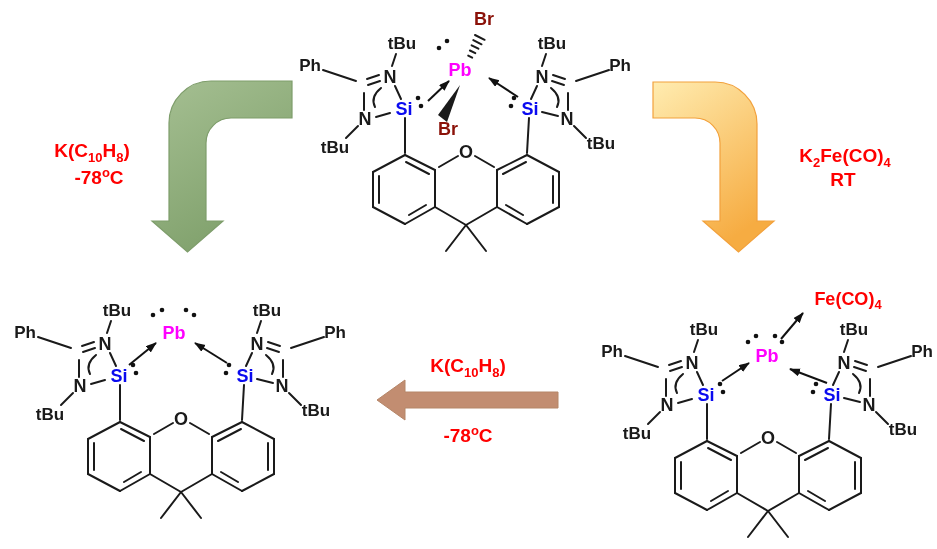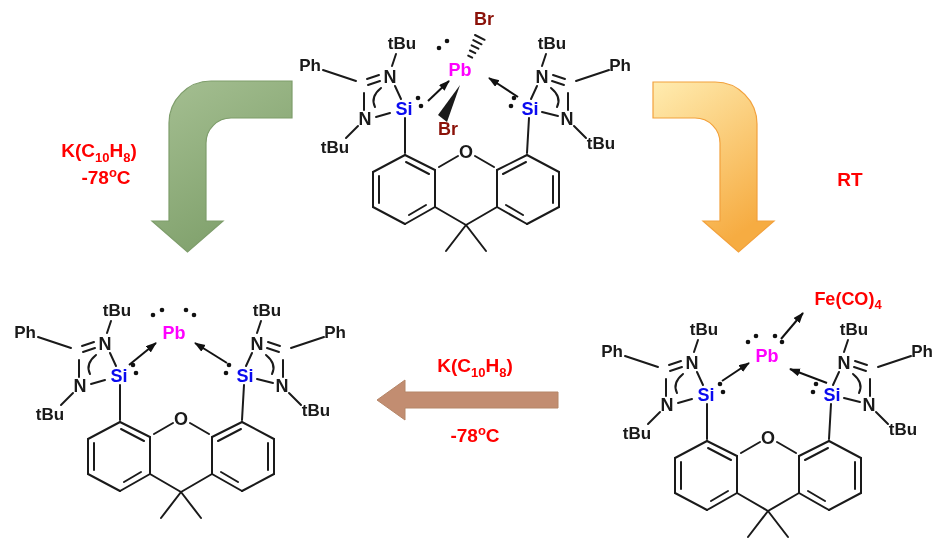--- a/index.html
+++ b/index.html
@@ -7,21 +7,21 @@
           font-family:"Liberation Sans","DejaVu Sans",sans-serif;}
   .abs{position:absolute;}
   svg{overflow:visible;}
   svg text{font-weight:bold;font-family:"Liberation Sans","DejaVu Sans",sans-serif;}
   .atom{font-size:18px;}
   .grp{font-size:17px;}
   .bond{stroke:#1a1a1a;stroke-width:2;fill:none;stroke-linecap:round;}
   .dot{fill:#111;}
   .dative{stroke:#111;stroke-width:2;fill:none;}
   .rlabel{position:absolute;color:#FF0000;font-weight:bold;font-size:19px;white-space:nowrap;
-          transform:translateX(-50%);line-height:1.05;margin-left:7px;}
+          transform:translateX(-50%);line-height:1.05;}
   .rlabel sub{font-size:13px;}
   .rlabel sup{font-size:13px;}
 </style>
 </head>
 <body>
 
 <div class="canvas">
 
   <svg class="abs" width="0" height="0" style="left:0;top:0" aria-hidden="true">
     <defs>
@@ -172,18 +172,19 @@
       <circle class="dot" cx="167" cy="58" r="2.3"></circle>
       <circle class="dot" cx="174" cy="64" r="2.3"></circle>
     </g>
     <text class="atom" x="159" y="84" text-anchor="middle" fill="#FF00FF">Pb</text>
     <text class="atom" x="240" y="27" text-anchor="middle" fill="#FF0000"><tspan>Fe(CO)</tspan><tspan dy="4" font-size="13">4</tspan></text>
   </svg>
 
   <div class="rlabel" style="left:92px;top:141px"><span>K(C</span><sub>10</sub><span>H</span><sub>8</sub><span>)</span></div>
   <div class="rlabel" style="left:99px;top:166px"><span>-78</span><sup>o</sup><span>C</span></div>
 
+  <div class="rlabel" style="left:845px;top:146px"><span>K</span><sub>2</sub><span>Fe(CO)</span><sub>4</sub></div>
   <div class="rlabel" style="left:843px;top:170px"><span>RT</span></div>
 
   <div class="rlabel" style="left:468px;top:356px"><span>K(C</span><sub>10</sub><span>H</span><sub>8</sub><span>)</span></div>
   <div class="rlabel" style="left:468px;top:424px"><span>-78</span><sup>o</sup><span>C</span></div>
 
 </div>
 
 </body></html>

